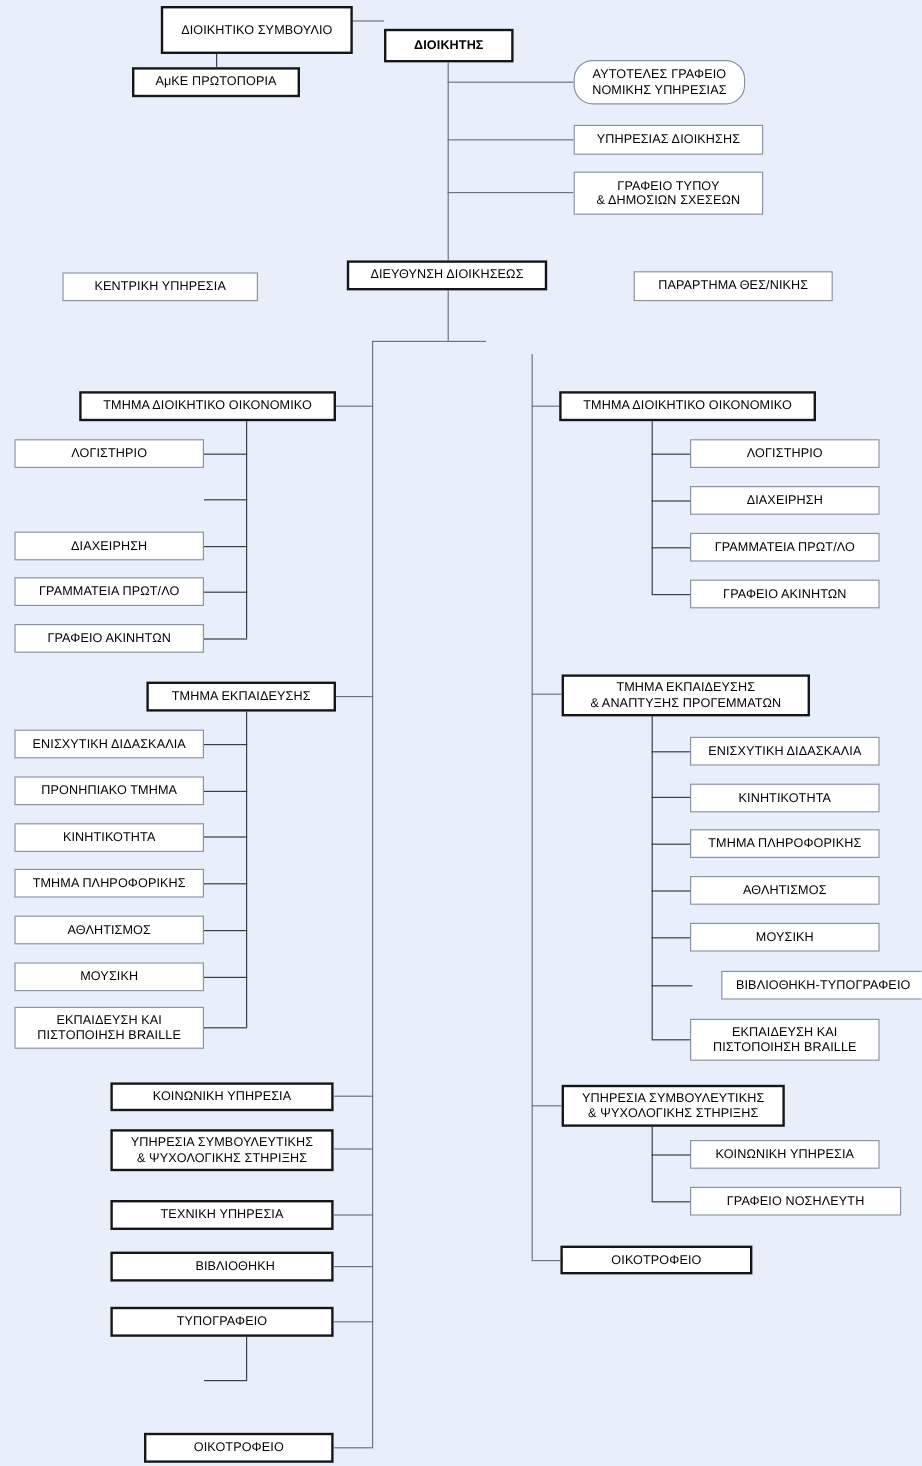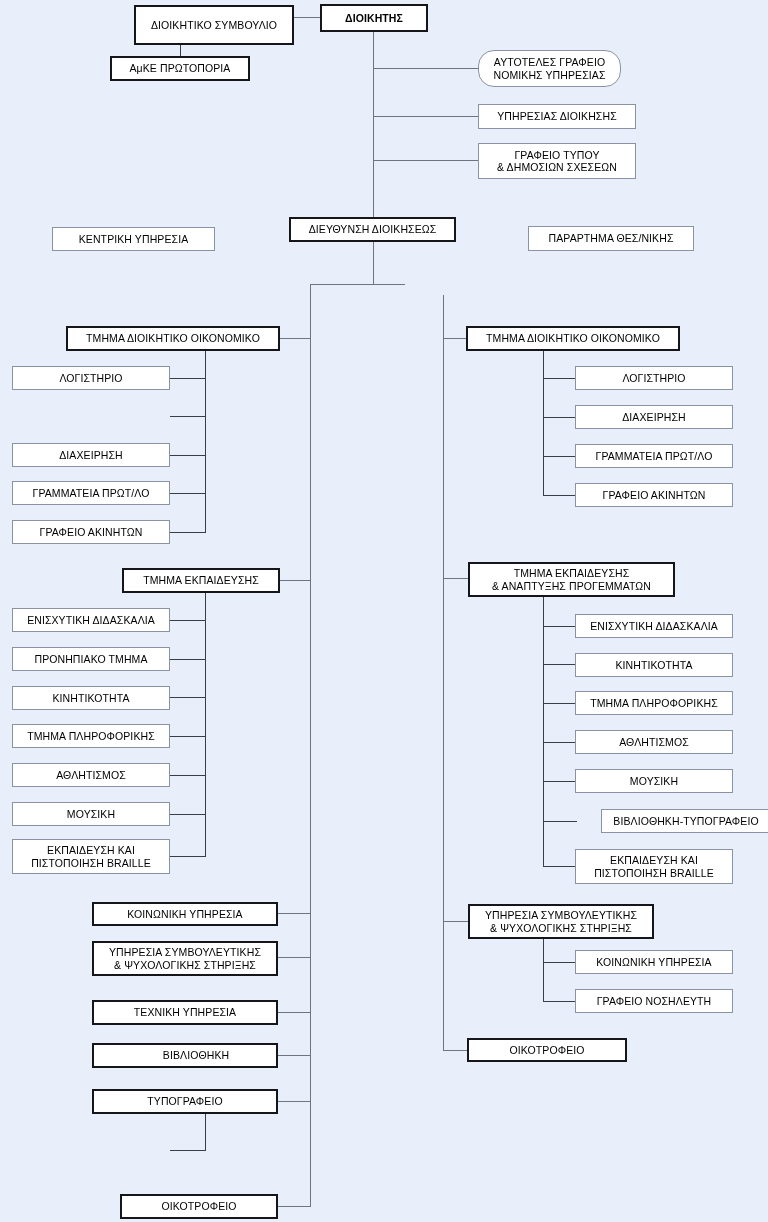--- a/index.html
+++ b/index.html
@@ -35,20 +35,21 @@
     z-index: 3;
   }
   .node.thick {
     border: 2px solid #15161a;
   }
   .node.thin {
     border: 1px solid #8a93a3;
   }
   .node.bold-text {
     font-weight: bold;
+    margin-top: 20px;
   }
   .node .label {
     white-space: pre-line;
     display: block;
     width: 100%;
   }
   .conn {
     position: absolute;
     background: #6d7581;
     z-index: 1;
@@ -272,21 +273,21 @@
 ΠΙΣΤΟΠΟΙΗΣΗ BRAILLE</span>
   </div>
 
   <div class="node thick" style="left:468px; top:904px; width:186px; height:35px;">
     <span class="label">ΥΠΗΡΕΣΙΑ ΣΥΜΒΟΥΛΕΥΤΙΚΗΣ
 &amp; ΨΥΧΟΛΟΓΙΚΗΣ ΣΤΗΡΙΞΗΣ</span>
   </div>
   <div class="node thin" style="left:575px; top:950px; width:158px; height:24px;">
     <span class="label">ΚΟΙΝΩΝΙΚΗ ΥΠΗΡΕΣΙΑ</span>
   </div>
-  <div class="node thin" style="left:575px; top:989px; width:158px; height:24px;">
+  <div class="node thin" style="left:575px; top:989px; width:176px; height:24px;">
     <span class="label">ΓΡΑΦΕΙΟ ΝΟΣΗΛΕΥΤΗ</span>
   </div>
 
   <div class="node thick" style="left:467px; top:1038px; width:160px; height:24px;">
     <span class="label">ΟΙΚΟΤΡΟΦΕΙΟ</span>
   </div>
 
 </div>
 
 </body></html>

